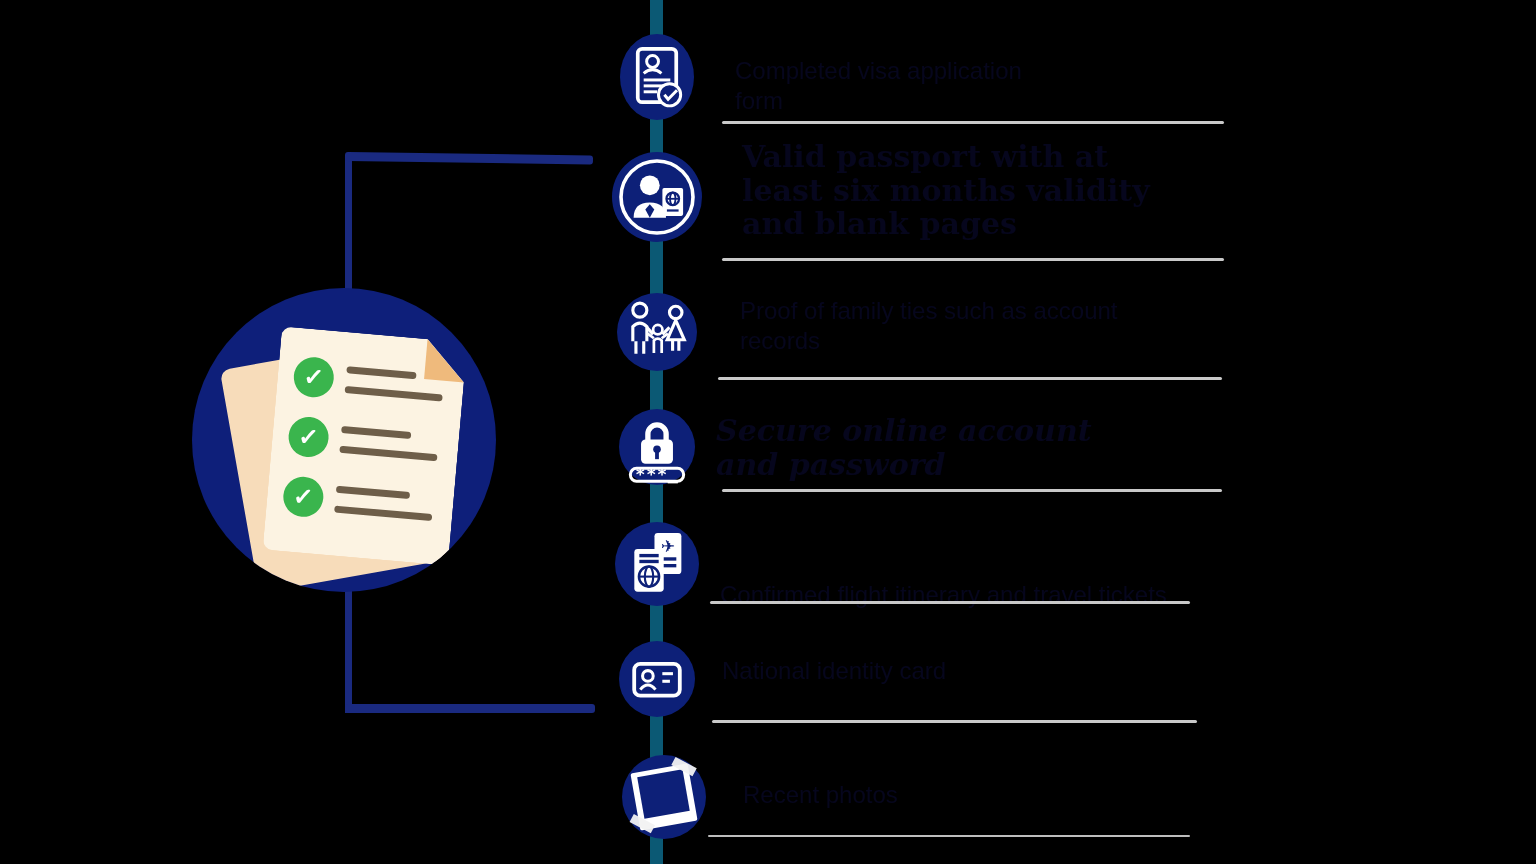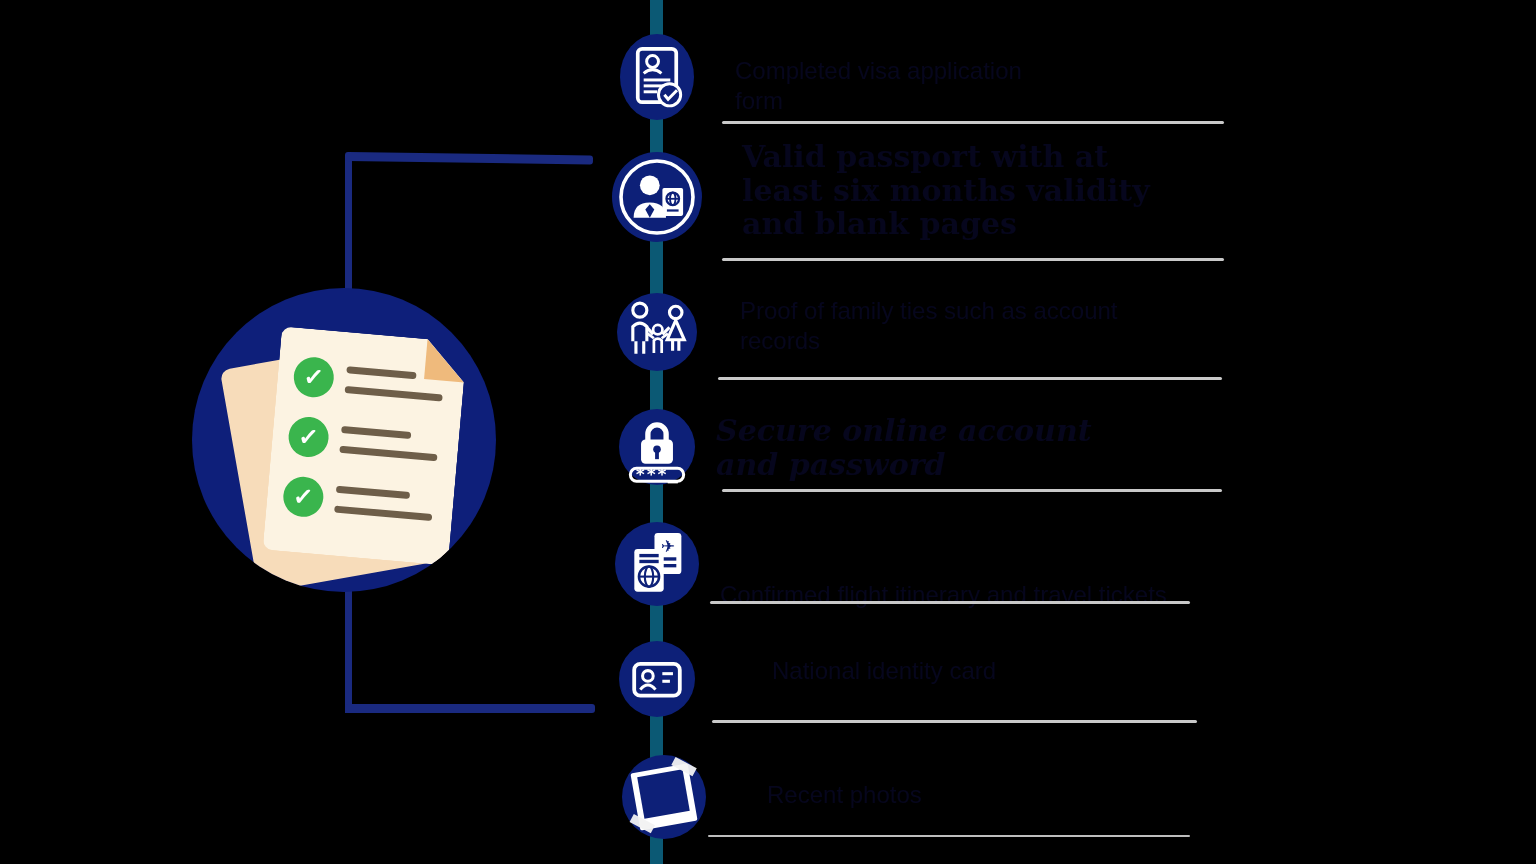--- a/index.html
+++ b/index.html
@@ -164,17 +164,17 @@
 
 <div class="abs item-text" style="left:740px;top:296px;width:400px;">Proof of family ties such as account records</div>
 <div class="abs underline" style="left:718px;top:377px;width:504px;"></div>
 
 <div class="abs item-text em" style="left:716px;top:414px;width:400px;font-style:italic;">Secure online account and password</div>
 <div class="abs underline" style="left:722px;top:489px;width:500px;"></div>
 
 <div class="abs item-text" style="left:720px;top:538px;width:460px;margin-top:42px;">Confirmed flight itinerary and travel tickets</div>
 <div class="abs underline" style="left:710px;top:601px;width:480px;"></div>
 
-<div class="abs item-text" style="left:772px;top:656px;width:320px;">National identity card</div>
+<div class="abs item-text" style="left:722px;top:656px;width:320px;">National identity card</div>
 <div class="abs underline" style="left:712px;top:720px;width:485px;"></div>
 
-<div class="abs item-text" style="left:743px;top:780px;width:260px;margin-left:24px;">Recent photos</div>
+<div class="abs item-text" style="left:743px;top:780px;width:260px;">Recent photos</div>
 <div class="abs underline" style="left:708px;top:835px;width:482px;height:2px;background:#bdbdbd;"></div>
 
 </body></html>

